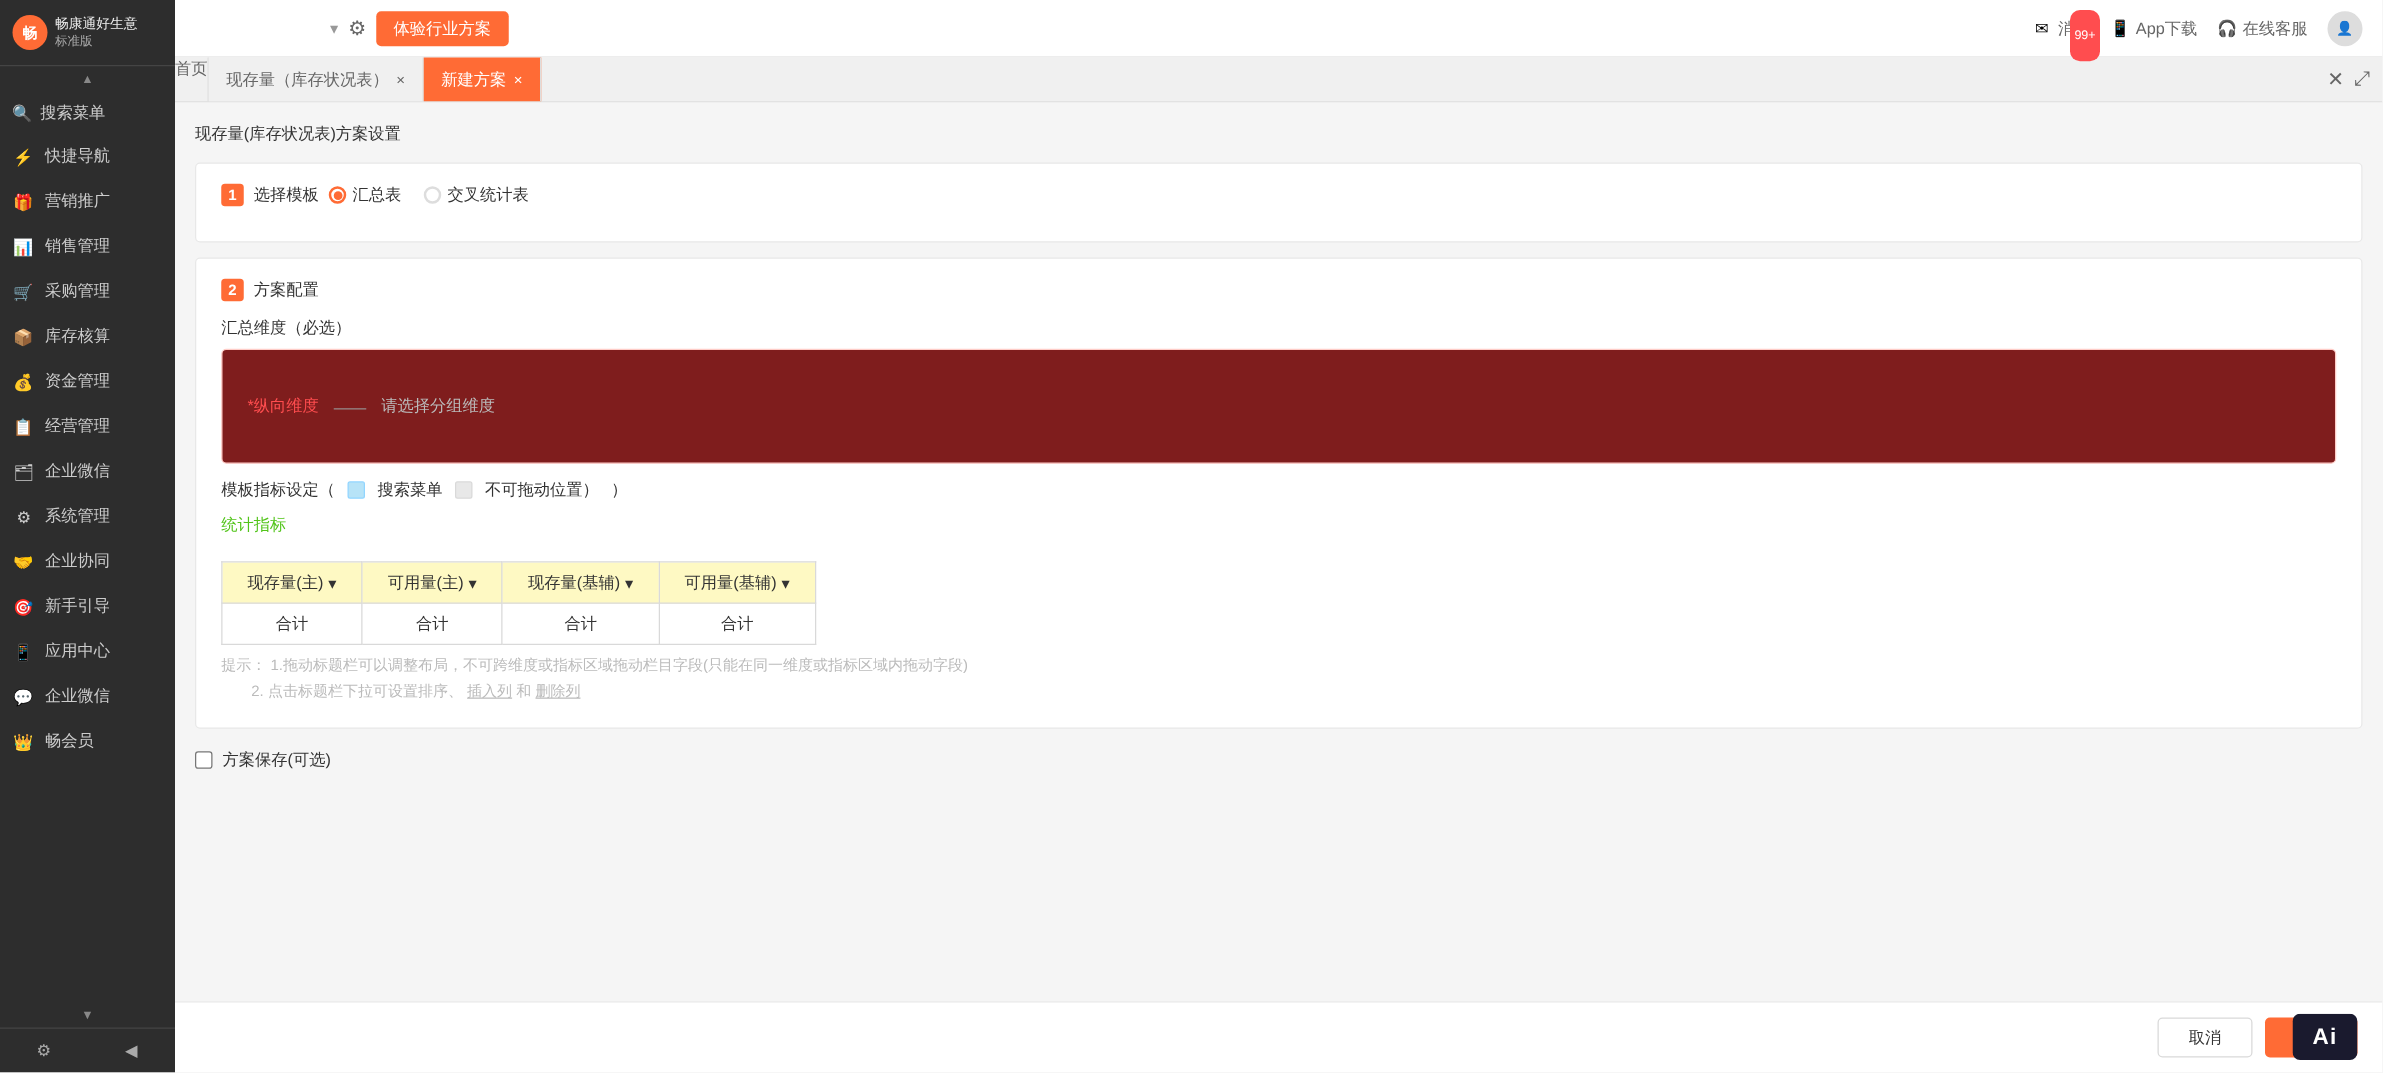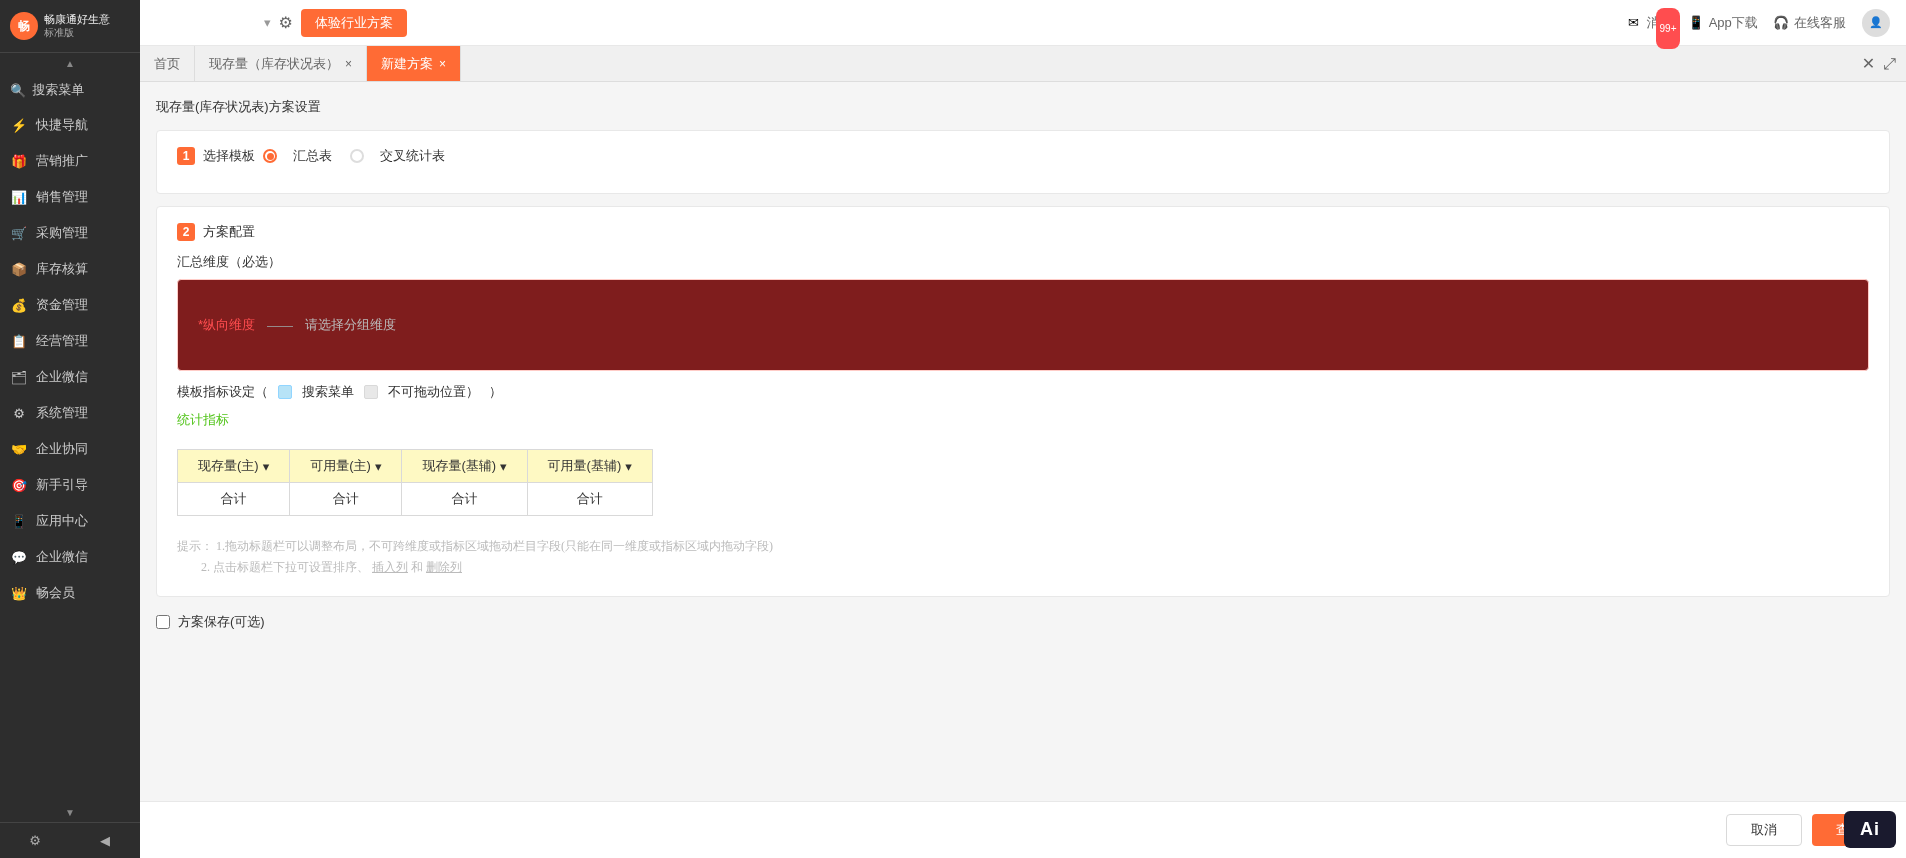--- a/index.html
+++ b/index.html
@@ -117,21 +117,21 @@
       padding: 0 14px; height: 100%; cursor: pointer;
       font-size: 13px; color: #666; background: #f0f0f0;
       border-right: 1px solid #ddd;
     }
     .tab.active {
       background: #ff6b35; color: white;
     }
     .tab-close {
       font-size: 12px; cursor: pointer; line-height: 1;
     }
-    .tab-home { color: #666; font-size: 13px; padding: 0 14px; display: flex; align-items: center; height: 100%; border-right: 1px solid #ddd; cursor: pointer; }
+    .tab-home { color: #666; font-size: 13px; padding: 0 0; display: flex; height: 100%; border-right: 1px solid #ddd; cursor: pointer; }
 
     
     .content {
       flex: 1; overflow-y: auto; background: #f5f5f5; padding: 16px;
     }
 
     .page-title {
       font-size: 13px; color: #333; margin-bottom: 14px;
     }
 
@@ -145,21 +145,21 @@
     }
     .section-num {
       width: 18px; height: 18px; border-radius: 3px;
       background: #ff6b35; color: white; font-size: 12px;
       display: flex; align-items: center; justify-content: center; font-weight: bold; flex-shrink: 0;
     }
     .section-label { font-size: 13px; color: #333; font-weight: 500; }
 
     
     .radio-group { display: flex; align-items: center; gap: 18px; }
-    .radio-item { display: flex; align-items: center; gap: 16px; cursor: pointer; font-size: 13px; color: #333; }
+    .radio-item { display: flex; align-items: center; gap: 5px; cursor: pointer; font-size: 13px; color: #333; }
     .radio-circle {
       width: 14px; height: 14px; border-radius: 50%; border: 2px solid #ddd;
       display: flex; align-items: center; justify-content: center; flex-shrink: 0;
     }
     .radio-circle.checked { border-color: #ff6b35; }
     .radio-circle.checked::after {
       content: ''; width: 7px; height: 7px; border-radius: 50%; background: #ff6b35;
     }
 
     
@@ -194,21 +194,21 @@
     .stats-table th, .stats-table td {
       border: 1px solid #d9d9d9; padding: 7px 20px; text-align: center; font-size: 13px;
     }
     .stats-table th {
       background: #fef9c3; color: #333; font-weight: normal;
     }
     .stats-table td { background: white; color: #333; }
     .col-dropdown { display: inline-flex; align-items: center; gap: 4px; cursor: pointer; }
 
     
-    .tips-section { margin-top: 22px; font-size: 12px; color: #bbb; font-family: Liberation Serif, serif; }
+    .tips-section { margin-top: 8px; font-size: 12px; color: #bbb; }
     .tips-section p { margin-bottom: 4px; }
     .tips-link { color: #bbb; text-decoration: underline; cursor: pointer; }
 
     
     .save-row { display: flex; align-items: center; gap: 8px; margin-top: 16px; font-size: 13px; color: #333; }
     .save-checkbox { width: 14px; height: 14px; border: 1px solid #d9d9d9; background: white; cursor: pointer; }
 
     
     .footer-bar {
       background: white; border-top: 1px solid #e8e8e8;
@@ -466,13 +466,13 @@
       <span>方案保存(可选)</span>
     </div>
   </div>
 
   <div class="footer-bar">
     <button class="btn-cancel">取消</button>
     <button class="btn-query">查询</button>
   </div>
 </div>
 
-<div style="position:fixed;bottom:10px;right:10px;background:#1a1a2e;color:white;padding:8px 16px;border-radius:6px;font-size:18px;font-weight:bold;letter-spacing:1px;">Ai</div>
+<div style="position:fixed;bottom:10px;right:20px;background:#1a1a2e;color:white;padding:8px 16px;border-radius:6px;font-size:18px;font-weight:bold;letter-spacing:1px;">Ai</div>
 
 </body></html>

